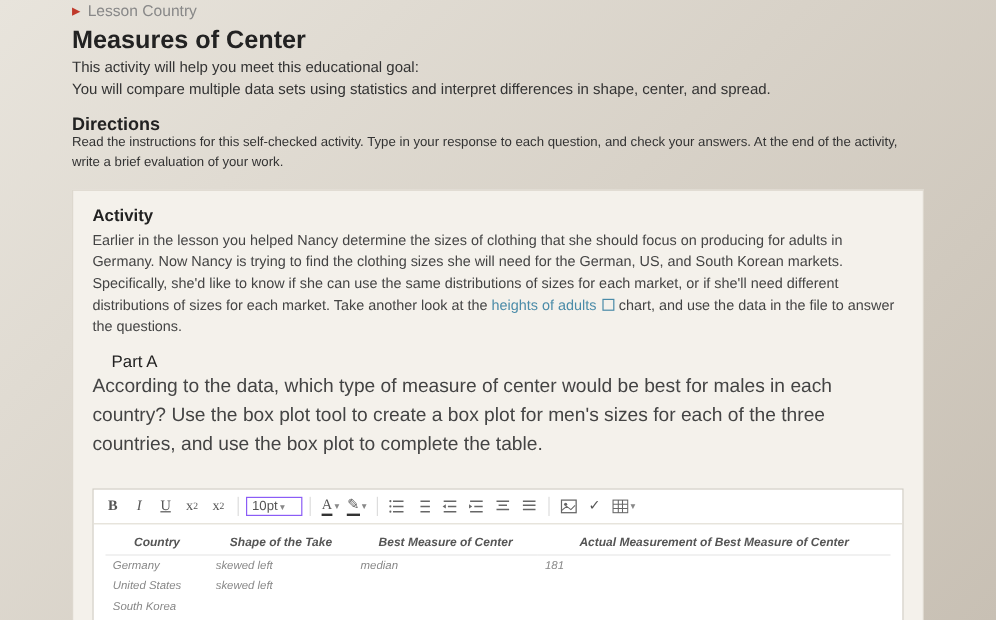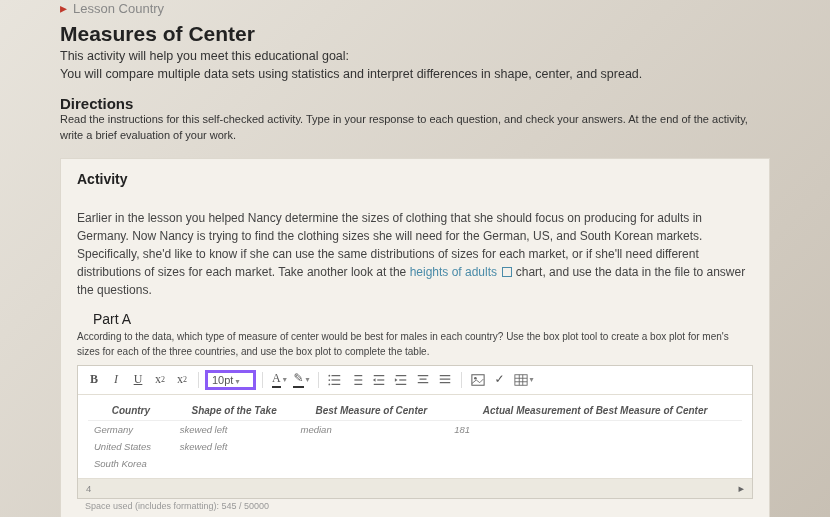--- a/index.html
+++ b/index.html
@@ -46,21 +46,21 @@
   }
   .activity-card {
     background: #f4f1eb;
     border: 1px solid #ddd8ce;
     padding: 12px 16px 14px 16px;
   }
   .activity-heading {
     font-size: 14px;
     font-weight: 700;
     color: #222;
-    margin-bottom: 22px;
+    margin-bottom: 4px;
   }
   .activity-text {
     font-size: 12px;
     color: #444;
     line-height: 1.5;
   }
   .link { color: #4a8ba8; cursor: pointer; }
   .link-icon {
     display: inline-block;
     width: 10px; height: 10px;
@@ -70,25 +70,25 @@
     margin-left: 2px;
   }
   .part-heading {
     font-size: 14px;
     font-weight: 400;
     margin-top: 12px;
     color: #222;
     margin-left: 16px;
   }
   .part-text {
-    font-size: 10px;
+    font-size: 16px;
     color: #444;
     line-height: 1.5;
     margin-top: 2px;
-    margin-bottom: 6px;
+    margin-bottom: 24px;
   }
   .editor {
     background: #fff;
     border: 1px solid #d0ccc2;
   }
   .toolbar {
     display: flex;
     align-items: center;
     gap: 2px;
     padding: 4px 6px;
@@ -101,21 +101,21 @@
     height: 20px;
     display: flex;
     align-items: center;
     justify-content: center;
     cursor: pointer;
     padding: 0 2px;
     font-family: serif;
   }
   .tb-sep { width: 1px; height: 16px; background: #ddd; margin: 0 4px; }
   .font-size-select {
-    border: 3px solid #8b5cf6;
+    border: 1px solid #8b5cf6;
     font-size: 11px;
     padding: 1px 14px 1px 4px;
     background: #fff;
     position: relative;
     cursor: pointer;
   }
   .dd-caret {
     font-size: 8px;
     color: #888;
     margin-left: 2px;

